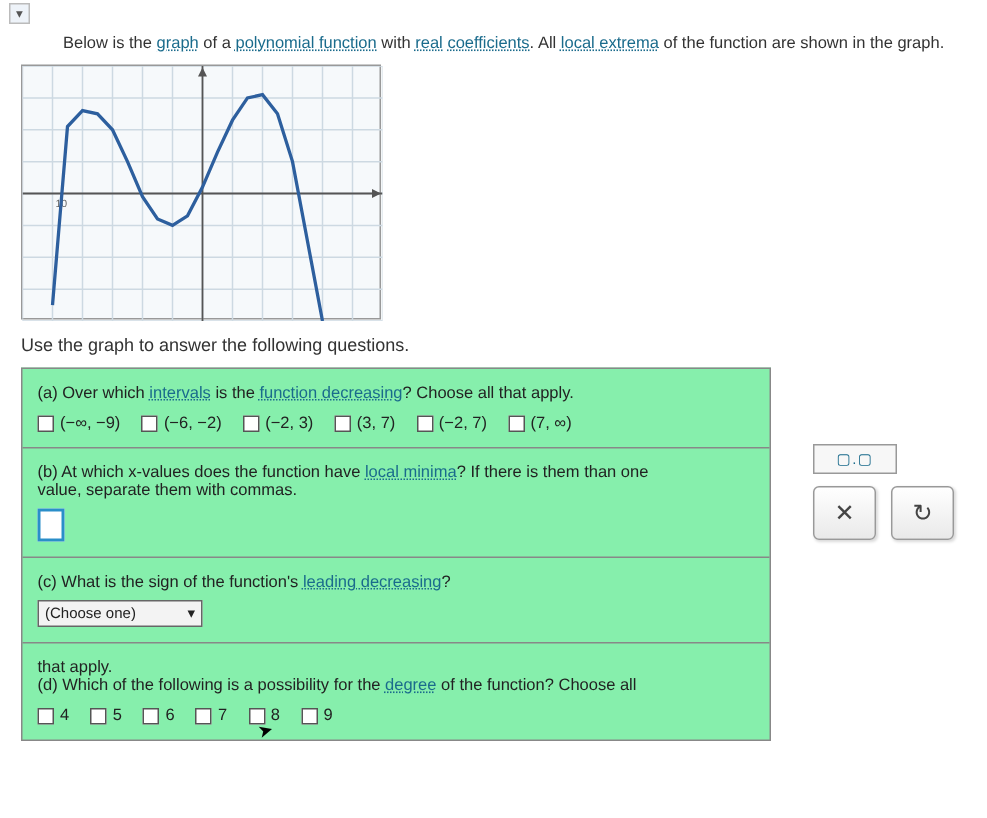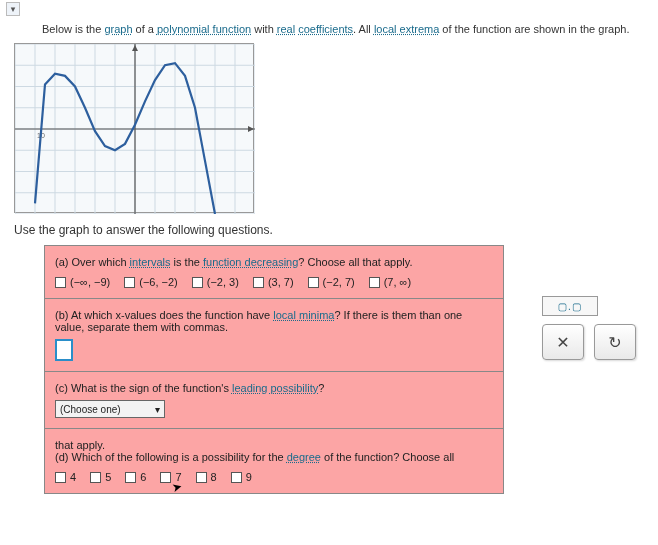--- a/index.html
+++ b/index.html
@@ -40,23 +40,22 @@
     border: 1px solid #999;
     background: #f6f9fb;
     position: relative;
     margin-bottom: 10px;
   }
   .graph-box svg { position:absolute; top:0; left:0; }
   .subintro { font-size: 12px; color:#333; margin: 10px 0 8px 0; }
   .qwrap { position: relative; }
   .qbox {
     border: 1px solid #888;
-    width: 460px;
-    background: #fca5a5;
-    margin-left: 30px;
+    width: 500px;
+    background: #86efac;
   }
   .qrow { border-bottom: 1px solid #888; padding: 10px 10px; font-size: 11px; color:#222; }
   .qrow:last-child { border-bottom: 0; }
   .opts { margin-top: 8px; display:flex; flex-wrap:wrap; gap: 14px; align-items:center; }
   .cb { width:11px; height:11px; border:1px solid #555; display:inline-block; background:#fff; vertical-align:middle; }
   .opt { display:flex; align-items:center; gap:4px; font-size:11px; }
   .minibox {
     width: 18px; height: 22px; border:2px solid #2a8ec9; background:#fff; margin-top:6px;
   }
   .sel {
@@ -168,21 +167,21 @@
       <div class="qrow">
         <div>
           <span>(b) At which x-values does the function have </span><span class="term">local minima</span><span>? If there is them than one</span>
         </div>
         <div>value, separate them with commas.</div>
         <div class="minibox" title=""></div>
       </div>
 
       <div class="qrow">
         <div>
-          <span>(c) What is the sign of the function's </span><span class="term">leading possibility</span><span>?</span>
+          <span>(c) What is the sign of the function's </span><span class="term">leading decreasing</span><span>?</span>
         </div>
         <div class="sel">
           <span>(Choose one)</span>
           <span>▾</span>
         </div>
       </div>
 
       <div class="qrow">
         <div>that apply.</div>
         <div>

